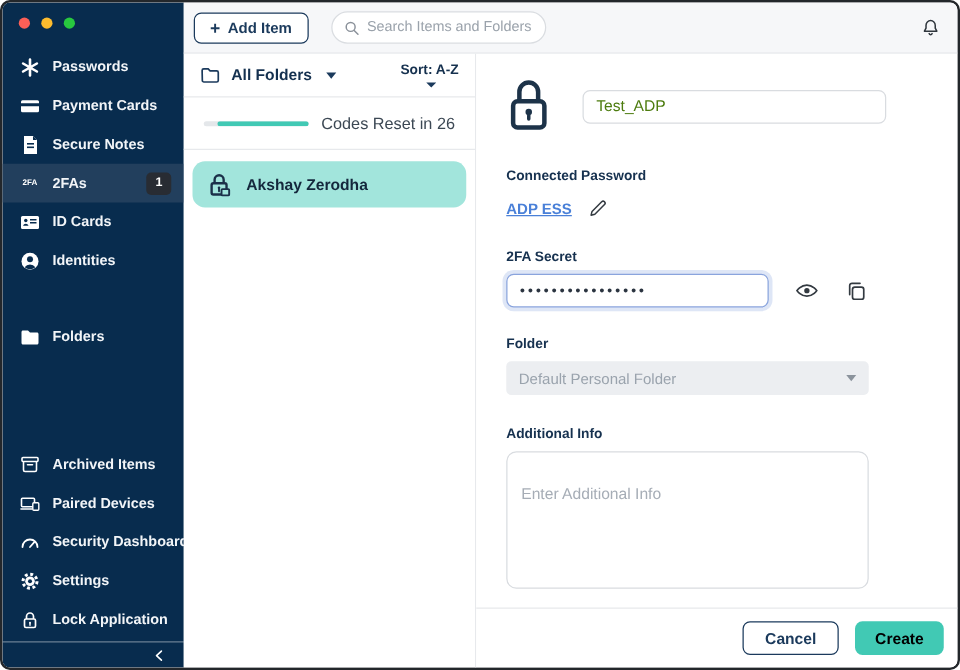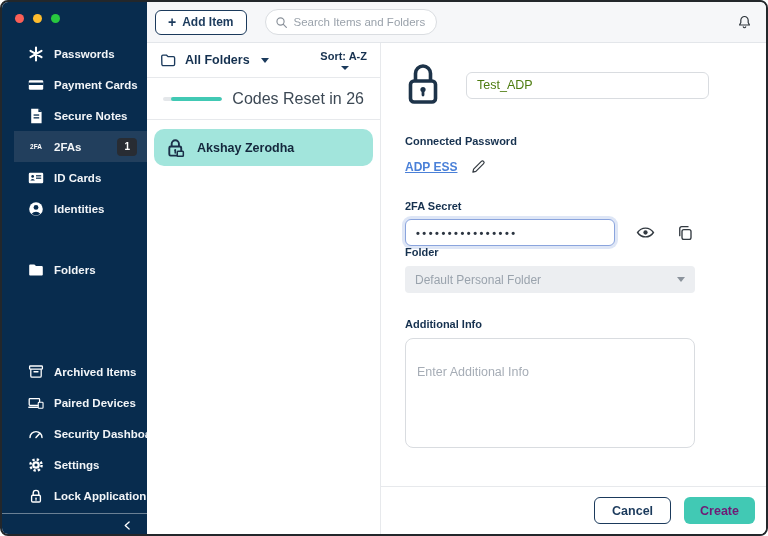--- a/index.html
+++ b/index.html
@@ -3,21 +3,21 @@
 <meta charset="utf-8">
 <style>
   * { box-sizing: border-box; margin: 0; padding: 0; }
   html,body { width: 768px; height: 536px; font-family: "Liberation Sans", sans-serif; }
   .window { width: 768px; height: 536px; border: 2px solid #23272b; border-radius: 8px; overflow: hidden; display: flex; background: #fff; }
 
   
   .sidebar { width: 145px; background: #082c4e; color: #f2f5f8; display: flex; flex-direction: column; flex-shrink: 0; }
   .traffic { display: flex; gap: 9px; padding: 12px 0 0 13px; height: 30px; flex-shrink: 0; }
   .dot { width: 9px; height: 9px; border-radius: 50%; cursor: pointer; }
-  .nav { display: flex; flex-direction: column; padding-top: 6px; padding-left: 12px; }
+  .nav { display: flex; flex-direction: column; padding-top: 6px; }
   .nav-item { display: flex; align-items: center; gap: 9px; height: 31px; padding: 0 10px 0 13px; font-size: 11.5px; font-weight: bold; cursor: pointer; white-space: nowrap; }
   .nav-item.selected { background: #223f5d; }
   .nav-icon { width: 18px; height: 18px; display: flex; align-items: center; justify-content: center; flex-shrink: 0; }
   .twofa-glyph { font-size: 6.5px; font-weight: bold; color: #fff; letter-spacing: 0; }
   .badge { margin-left: auto; background: #282c33; border-radius: 4px; font-size: 10px; line-height: 1; padding: 4px 7px; font-weight: bold; color: #fff; }
   .group2 { margin-top: 30px; }
   .group3 { margin-top: auto; }
   .sidebar-footer { border-top: 1px solid rgba(255,255,255,.4); height: 26px; display: flex; align-items: center; justify-content: flex-end; padding-right: 13px; flex-shrink: 0; margin-top: 2px; }
 
   
@@ -35,48 +35,48 @@
   
   .list-panel { width: 234px; border-right: 1px solid #e7e9ec; display: flex; flex-direction: column; flex-shrink: 0; background: #fff; }
   .list-header { height: 35px; display: flex; align-items: center; padding: 0 13px; gap: 8px; border-bottom: 1px solid #e7e9ec; flex-shrink: 0; }
   .list-header .title { font-size: 12.5px; font-weight: bold; color: #14304f; cursor: pointer; }
   .caret { width: 0; height: 0; border-left: 4.5px solid transparent; border-right: 4.5px solid transparent; border-top: 5px solid #1b3a5c; margin-left: 3px; }
   .sort { margin-left: auto; font-size: 11px; font-weight: 600; color: #16314f; display: flex; align-items: center; gap: 4px; cursor: pointer; flex-direction: column; }
   .sort .caret { border-top-width: 4.5px; }
   .progress-row { height: 42px; display: flex; align-items: center; padding: 0 16px; gap: 10px; border-bottom: 1px solid #e7e9ec; flex-shrink: 0; }
   .progress-track { flex: 1; height: 4px; border-radius: 2px; background: #e4e7ea; display: flex; justify-content: flex-end; overflow: hidden; }
   .progress-fill { height: 100%; background: #41c9b4; border-radius: 2px; }
-  .progress-label { font-size: 16px; color: #3c4854; white-space: nowrap; }
+  .progress-label { font-size: 13px; color: #3c4854; white-space: nowrap; }
   .item-list { padding: 9px 7px; }
   .list-item { background: #a2e5dc; border-radius: 10px; height: 37px; display: flex; align-items: center; padding: 0 11px; gap: 11px; cursor: pointer; }
   .list-item .name { font-size: 12.5px; font-weight: bold; color: #14273c; }
 
   
   .detail-panel { flex: 1; display: flex; flex-direction: column; min-width: 0; background: #fff; }
   .detail-body { flex: 1; padding: 18px 24px 0; overflow: hidden; }
   .head-row { display: flex; align-items: center; gap: 25px; }
   .name-input { width: 243px; height: 27px; border: 1px solid #d9dce0; border-radius: 6px; padding: 0 10px; font-size: 12.5px; color: #4d7c0f; outline: none; font-family: inherit; }
   .label { font-size: 11px; font-weight: bold; color: #16314f; display: block; }
   .lbl-connected { margin-top: 26px; }
   .link-row { display: flex; align-items: center; gap: 14px; margin-top: 12px; }
   .link { font-size: 12px; color: #4a80d8; text-decoration: underline; font-weight: 600; cursor: pointer; }
   .edit-wrap, .eye-wrap, .copy-wrap { cursor: pointer; display: flex; }
   .lbl-secret { margin-top: 26px; }
   .secret-row { display: flex; align-items: center; gap: 21px; margin-top: 7px; }
   .secret-input { width: 210px; height: 27px; border: 1.5px solid #8aa4dd; box-shadow: 0 0 0 3px rgba(138,164,221,.28); border-radius: 6px; padding: 0 10px; font-size: 11px; letter-spacing: 2.5px; font-weight: bold; color: #2b3440; outline: none; font-family: inherit; }
-  .lbl-folder { }
+  .lbl-folder { margin-top: 23px; }
   .select { width: 290px; height: 27px; background: #eceef1; border-radius: 4px; display: flex; align-items: center; padding: 0 10px; margin-top: 8px; cursor: default; }
   .select .val { font-size: 12px; color: #9aa3ad; }
   .select .caret { border-top-color: #8b939c; margin-left: auto; border-left-width: 4px; border-right-width: 4px; }
   .lbl-info { margin-top: 25px; }
   .info-area { width: 290px; height: 110px; border: 1px solid #d9dce0; border-radius: 8px; padding: 26px 11px; font-size: 12.5px; font-family: inherit; resize: none; outline: none; margin-top: 8px; color: #333; display: block; }
   .info-area::placeholder { color: #a6adb6; }
   .detail-footer { height: 48px; border-top: 1px solid #e7e9ec; display: flex; align-items: center; justify-content: flex-end; gap: 13px; padding-right: 11px; flex-shrink: 0; }
   .btn-cancel { height: 27px; padding: 0 17px; background: #fff; border: 1.5px solid #1b3a5c; border-radius: 6px; font-size: 12.5px; font-weight: bold; color: #1b3a5c; cursor: pointer; font-family: inherit; }
-  .btn-create { height: 27px; padding: 0 16px; background: #41c9b4; border: none; border-radius: 6px; font-size: 12.5px; font-weight: bold; color: #701a75; cursor: pointer; font-family: inherit; }
+  .btn-create { height: 27px; padding: 0 16px; background: #41c9b4; border: none; border-radius: 6px; font-size: 12.5px; font-weight: bold; color: #000000; cursor: pointer; font-family: inherit; }
 </style>
 </head>
 <body>
 
 <div class="window">
 
   <aside class="sidebar">
     <div class="traffic">
       <span class="dot" style="background: rgb(251, 95, 87);"></span>
       <span class="dot" style="background: rgb(253, 188, 46);"></span>

